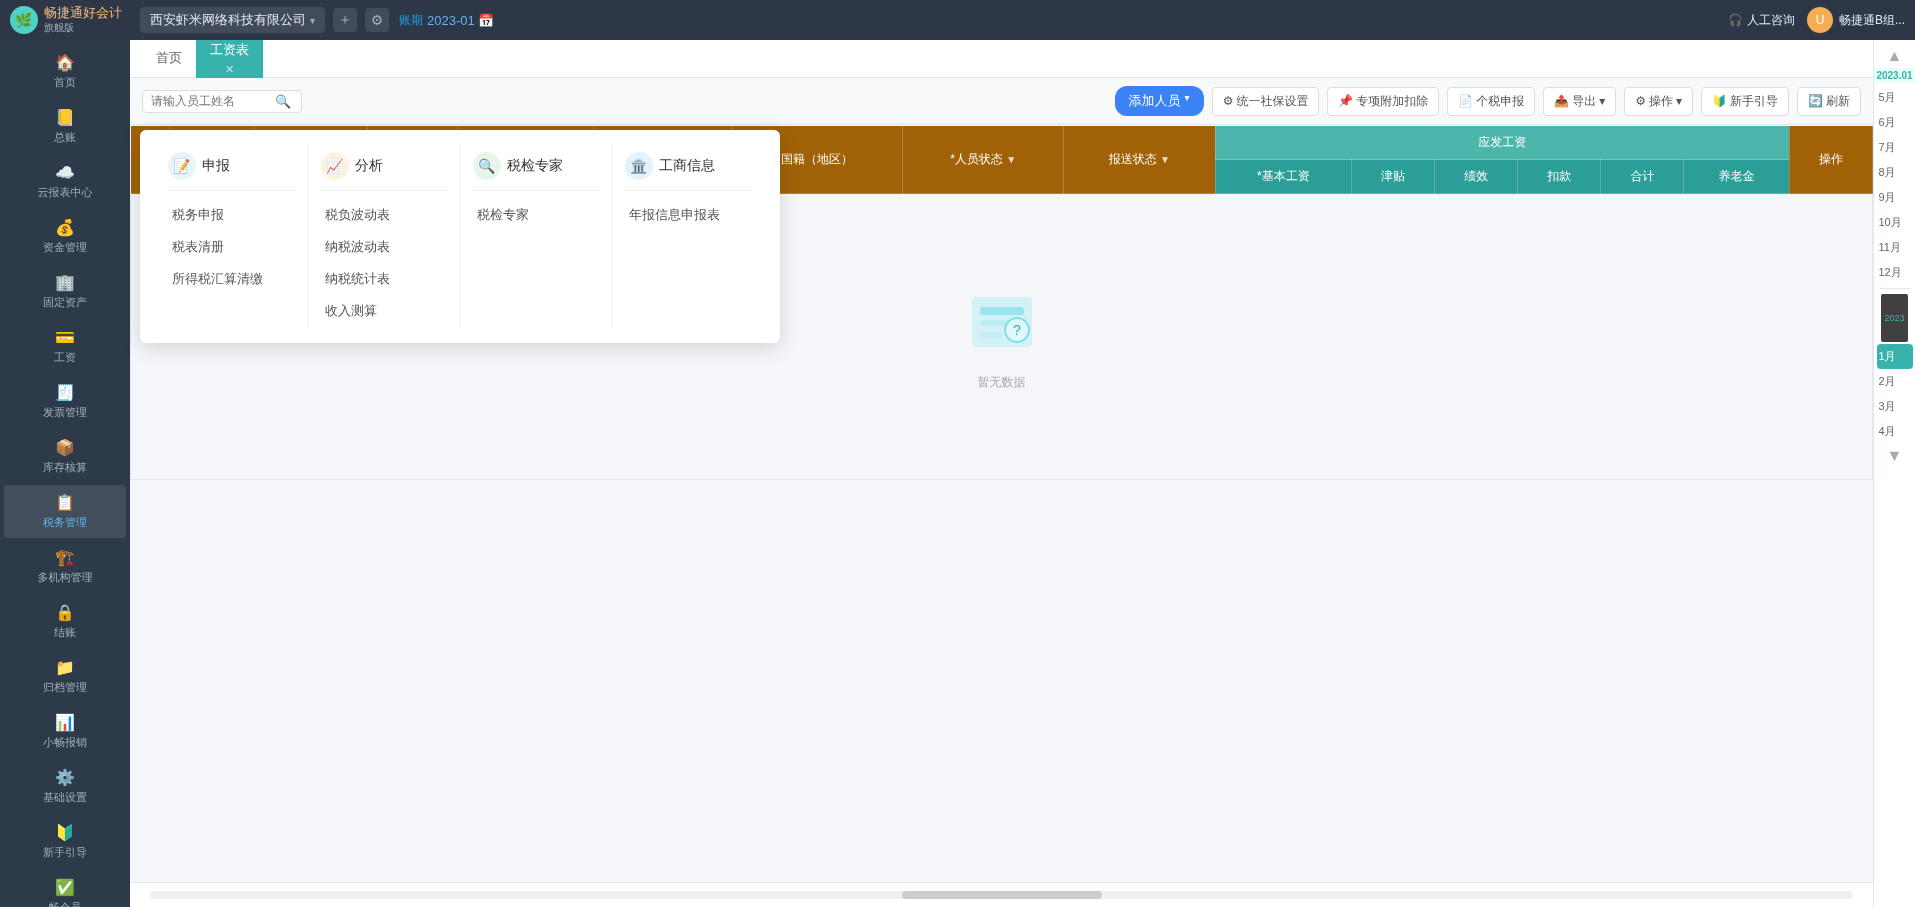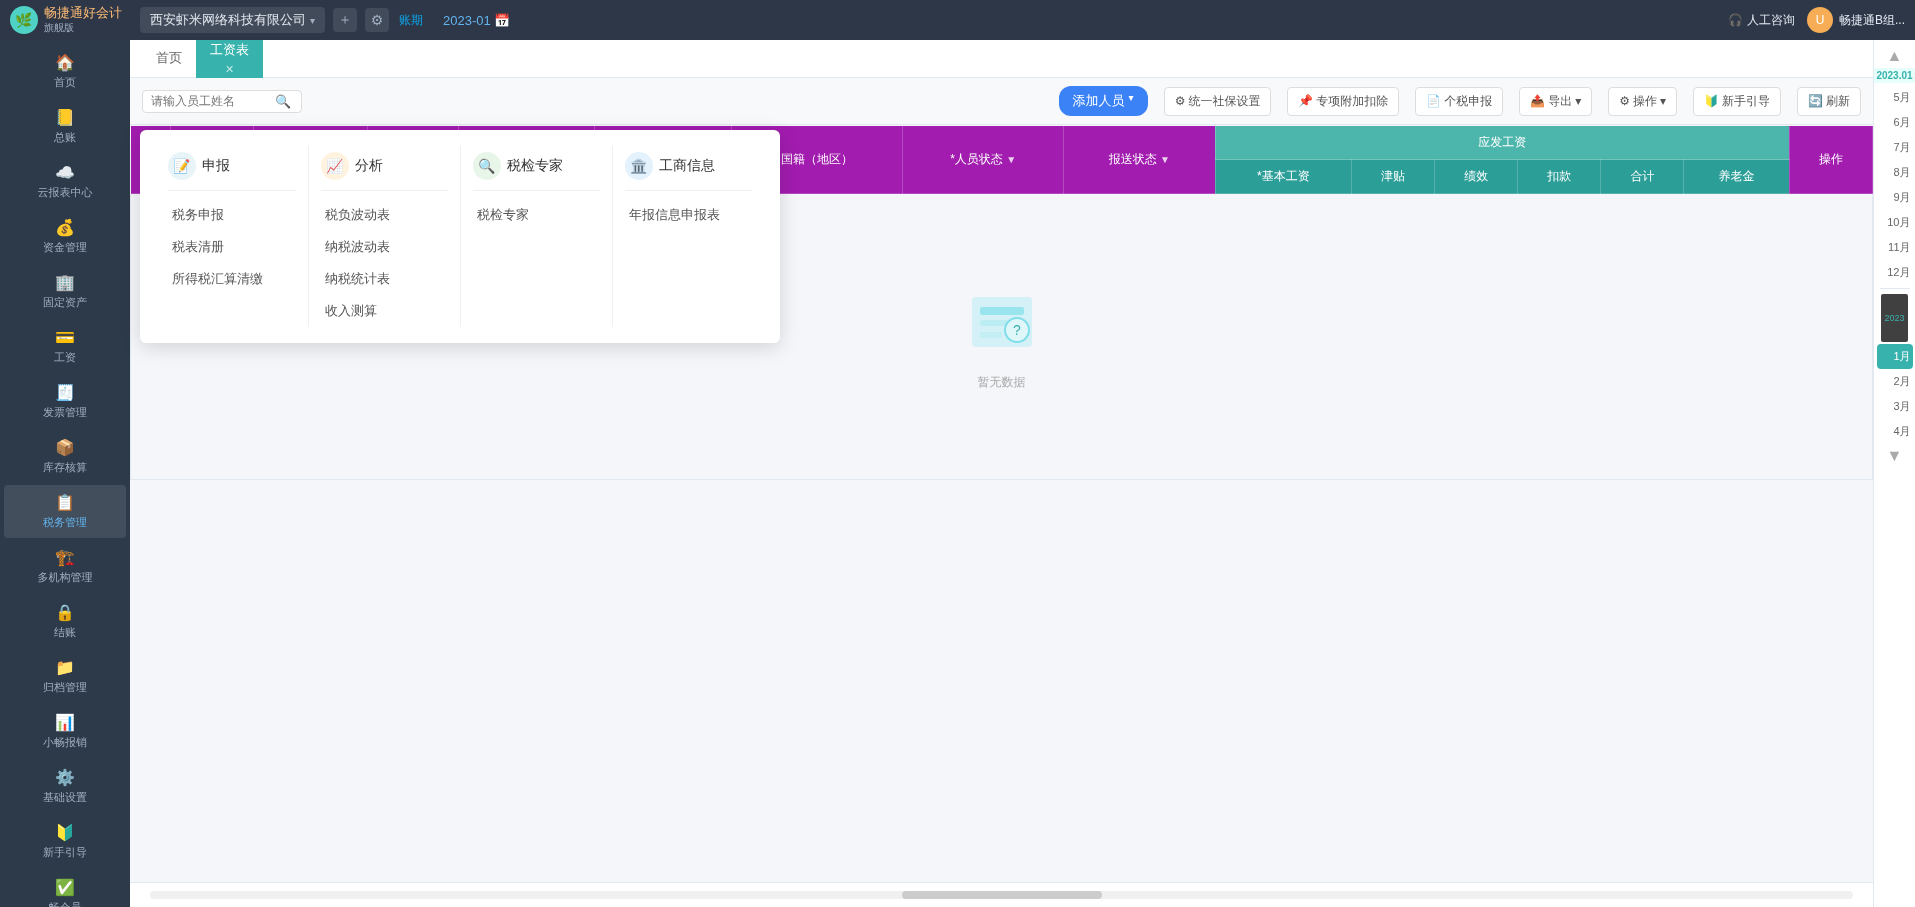--- a/index.html
+++ b/index.html
@@ -45,21 +45,21 @@
       display: flex; align-items: center; gap: 8px; margin-left: 8px;
     }
     .top-bar-actions .icon-btn {
       width: 24px; height: 24px;
       background: rgba(255,255,255,0.1);
       border-radius: 4px;
       display: flex; align-items: center; justify-content: center;
       cursor: pointer; color: #a0aec0; font-size: 14px;
     }
     .period-label { color: #0ea5e9; font-size: 12px; margin-left: 10px; }
-    .period-value { color: #63b3ed; font-size: 13px; margin-left: 20px; }
+    .period-value { color: #63b3ed; font-size: 13px; margin-left: 4px; }
     .period-cal { color: #63b3ed; margin-left: 4px; cursor: pointer; }
     .top-bar-right {
       margin-left: auto;
       display: flex; align-items: center; gap: 12px;
     }
     .support-btn {
       display: flex; align-items: center; gap: 4px;
       color: #e2e8f0; font-size: 12px; cursor: pointer;
     }
     .user-info {
@@ -134,21 +134,21 @@
     }
     .tab-close { font-size: 11px; color: rgba(255,255,255,0.7); cursor: pointer; }
 
     
     .toolbar {
       background: #f8f9fa;
       border-bottom: 1px solid #e2e8f0;
       padding: 8px 12px;
       display: flex;
       align-items: center;
-      gap: 16px;
+      gap: 8px;
       flex-shrink: 0;
     }
     .search-box {
       display: flex; align-items: center;
       border: 1px solid #ddd;
       border-radius: 4px;
       background: #fff;
       padding: 3px 8px;
       gap: 4px;
       min-width: 160px;
@@ -206,21 +206,21 @@
     }
     .data-table td {
       padding: 8px 10px;
       border: 1px solid #e2e8f0;
       text-align: center;
       color: #555;
     }
     .checkbox-th { width: 40px; }
     .sort-icon { font-size: 10px; color: rgba(255,255,255,0.7); }
     .filter-icon { font-size: 10px; color: rgba(255,255,255,0.8); }
-    .thead-group th { background: #a21caf; }
+    .thead-group th { background: #a16207; }
     .apply-wage-header { background: #4db6ac !important; margin-left: 44px; }
 
     
     .empty-state {
       display: flex;
       flex-direction: column;
       align-items: center;
       justify-content: center;
       padding: 80px 0;
       color: #aaa;
@@ -291,21 +291,21 @@
       color: #38b2ac;
       writing-mode: horizontal-tb;
       padding: 2px 4px;
       background: #e6fffa;
       border-radius: 2px;
       margin-bottom: 2px;
       font-weight: bold;
     }
     .cal-month {
       width: 36px;
-      text-align: right;
+      text-align: left;
       padding: 5px 2px;
       font-size: 11px;
       color: #666;
       cursor: pointer;
       border-radius: 2px;
     }
     .cal-month.active {
       background: #38b2ac;
       color: #fff;
       border-radius: 4px;

